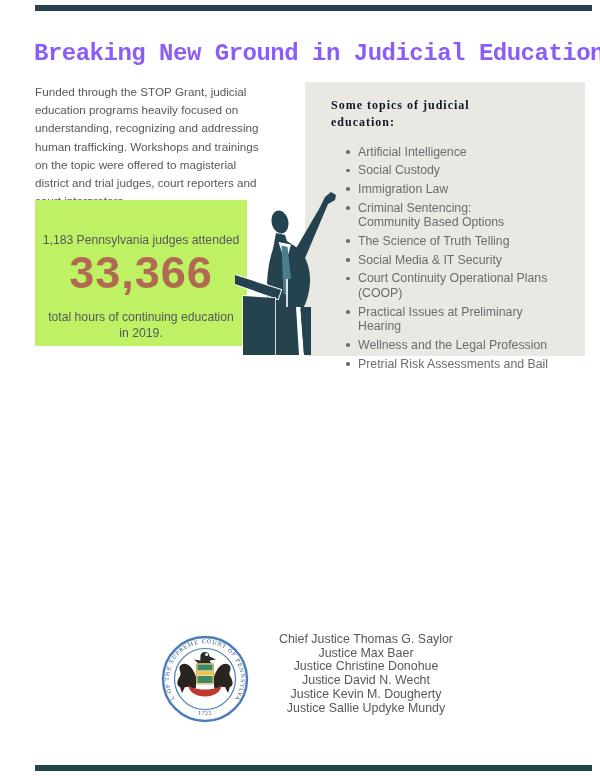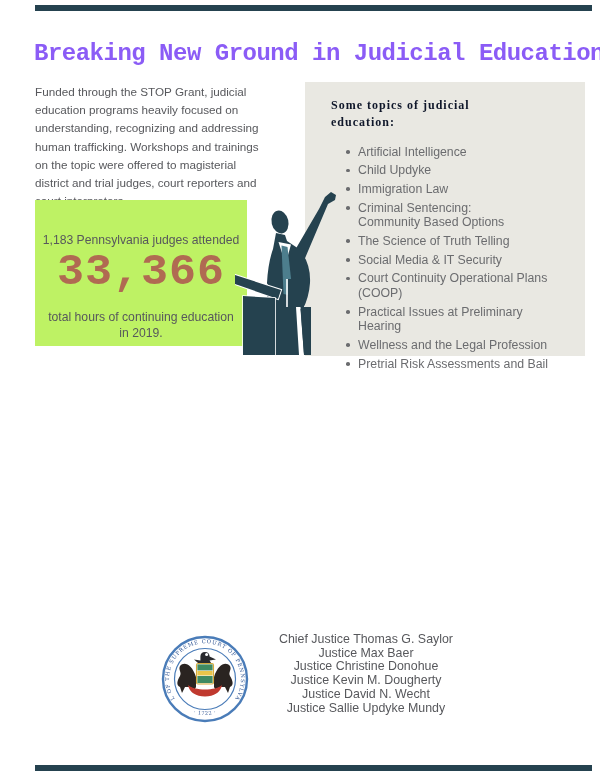--- a/index.html
+++ b/index.html
@@ -38,21 +38,21 @@
     position:absolute; left:35px; top:200px; width:212px; height:146px;
     background:#bef264;
     text-align:center;
     box-sizing:border-box;
     padding-top:33px;
   }
   .stats-line1 {
     font-size:12.2px; color:#57585c;
   }
   .stats-number {
-    font-family:Liberation Mono, monospace;
+    font-family:Liberation Sans, sans-serif;
     font-weight:bold;
     font-size:45px; line-height:1.02;
     letter-spacing:1px;
     color:#b06a52;
     margin-top:3px;
   }
   .stats-line2 {
     font-size:12.2px; line-height:16px; color:#57585c;
     margin-top:13px;
     white-space:pre-line;
@@ -131,21 +131,21 @@
 in 2019.</div>
 </div>
 
 <div class="topics-box">
   <div class="topics-heading">Some topics of judicial
 education:</div>
   <ul class="topics-list">
 
       <li>Artificial Intelligence</li>
 
-      <li>Child Updyke</li>
+      <li>Social Custody</li>
 
       <li>Immigration Law</li>
 
       <li>Criminal Sentencing:
 Community Based Options</li>
 
       <li>The Science of Truth Telling</li>
 
       <li>Social Media &amp; IT Security</li>
 
@@ -224,18 +224,18 @@
 
 <div class="justices">
 
     <div>Chief Justice Thomas G. Saylor</div>
 
     <div>Justice Max Baer</div>
 
 
     <div>Justice Christine Donohue</div>
 
+    <div>Justice David N. Wecht</div>
+
     <div>Justice Kevin M. Dougherty</div>
-
-    <div>Justice David N. Wecht</div>
 
     <div>Justice Sallie Updyke Mundy</div>
   </div>
 
 </body></html>

